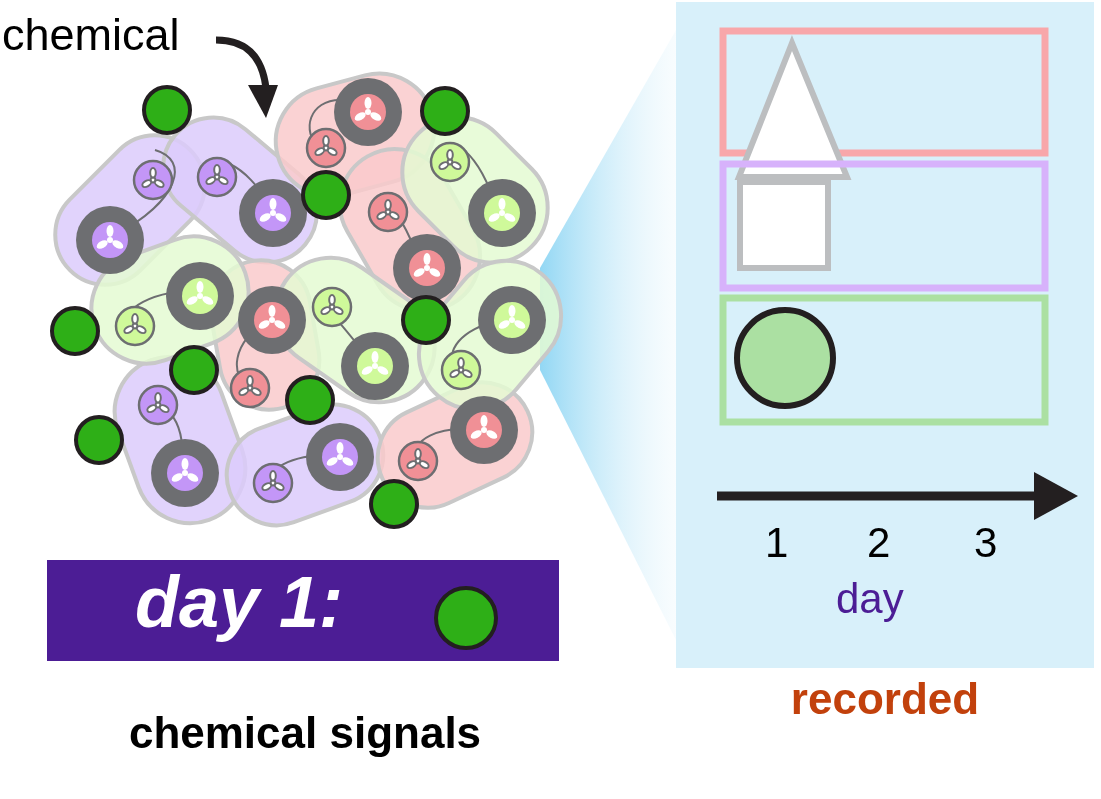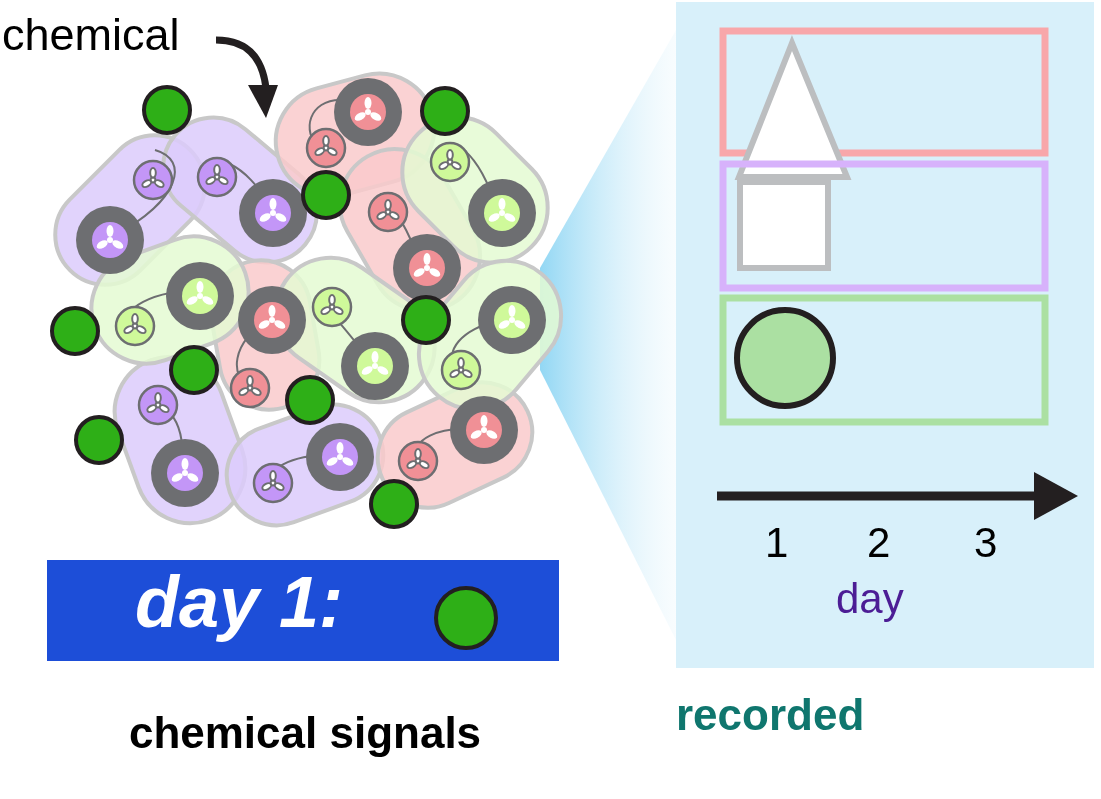--- a/index.html
+++ b/index.html
@@ -1,25 +1,25 @@
 <!DOCTYPE html>
 <html><head>
 <meta charset="utf-8">
 <style>
   html,body{margin:0;padding:0;background:#fff;}
   body{width:1101px;height:799px;position:relative;overflow:hidden;font-family:"Liberation Sans",sans-serif;}
   .abs{position:absolute;}
   #bacteria-label{left:2px;top:12px;font-size:45px;color:#000;line-height:1;}
   #scene{left:0;top:0;width:1101px;height:799px;}
   #tape-panel{left:676px;top:2px;width:418px;height:666px;background:#d8f0fa;}
-  #day-banner{left:47px;top:560px;width:512px;height:101px;background:#1d4ed8;display:flex;align-items:center;}
+  #day-banner{left:47px;top:560px;width:512px;height:101px;background:#4c1d95;display:flex;align-items:center;}
   #day-text{position:absolute;left:88px;top:6px;font-size:72px;font-weight:bold;font-style:italic;color:#fff;line-height:1;}
   #day-dot{position:absolute;left:387px;top:26px;width:56px;height:56px;border-radius:50%;background:#2eaf17;border:4px solid #231f20;box-sizing:border-box;width:64px;height:64px;}
   #chem-label{left:0;top:708px;width:610px;text-align:center;font-size:44px;font-weight:bold;color:#000;}
-  #tape-caption{left:676px;top:676px;width:418px;font-size:44px;font-weight:bold;color:#0f766e;line-height:46px;margin-top:16px;}
+  #tape-caption{left:676px;top:676px;width:418px;text-align:center;font-size:44px;font-weight:bold;color:#c2410c;line-height:46px;}
   .tick{font-size:42px;color:#000;line-height:1;}
   #axis-label{left:836px;top:578px;font-size:42px;color:#4c1d95;line-height:1;}
 </style>
 </head>
 <body>
 
 <svg id="scene" class="abs" data-name="diagram-canvas" width="1101" height="799" viewBox="0 0 1101 799" xmlns="http://www.w3.org/2000/svg">
   <defs>
     <linearGradient id="beam" x1="0" y1="0" x2="1" y2="0">
       <stop offset="0" stop-color="#7fd0f2"></stop>

